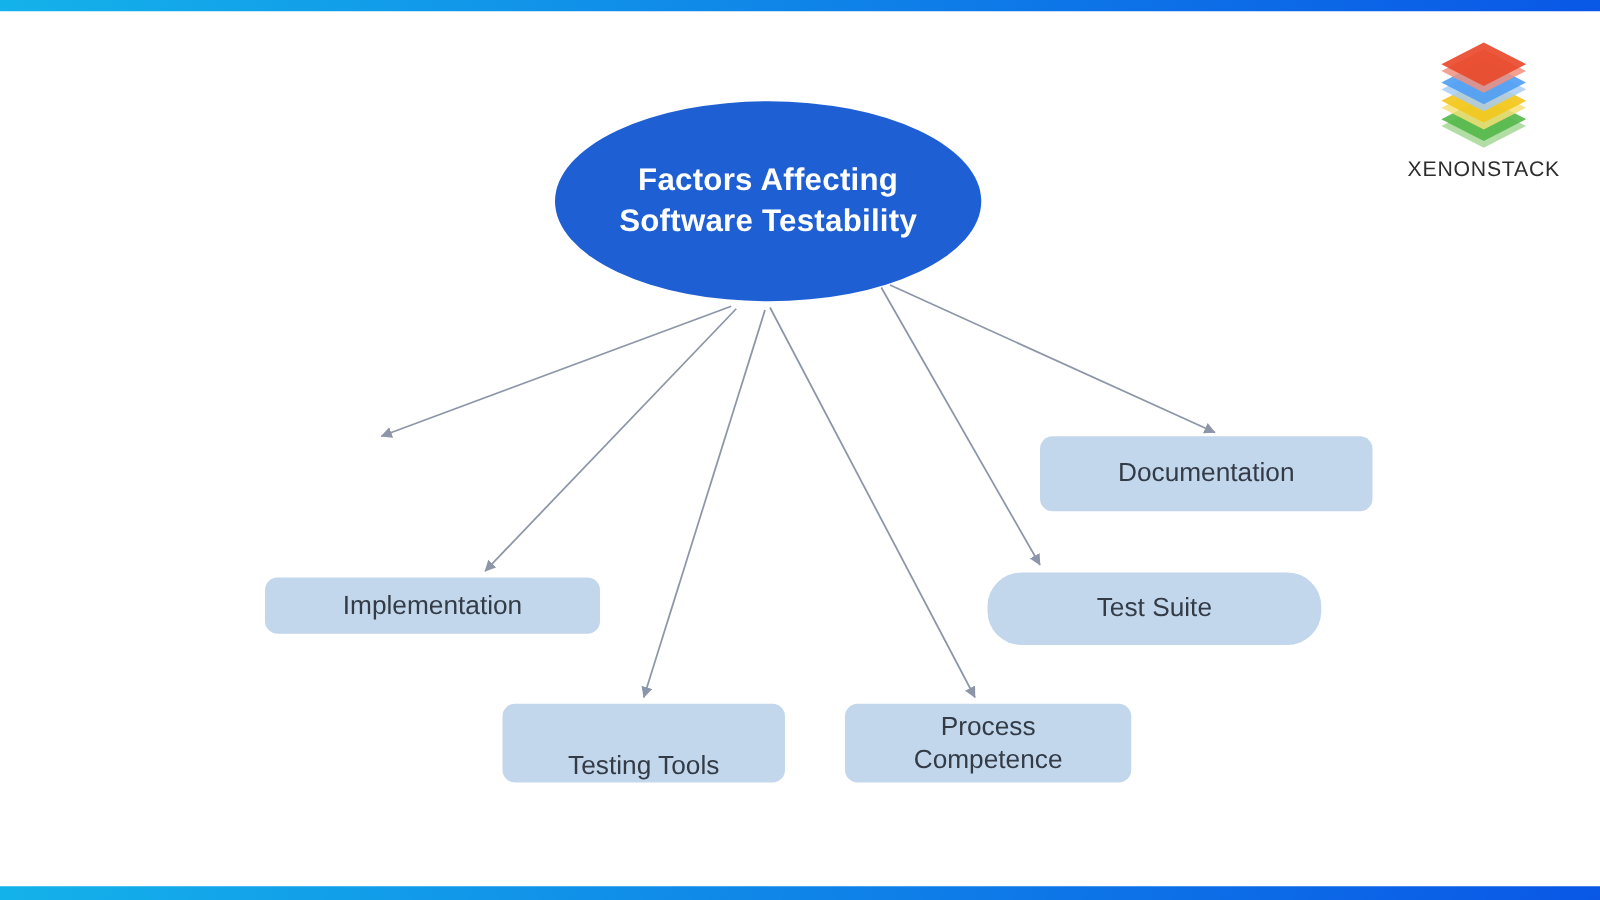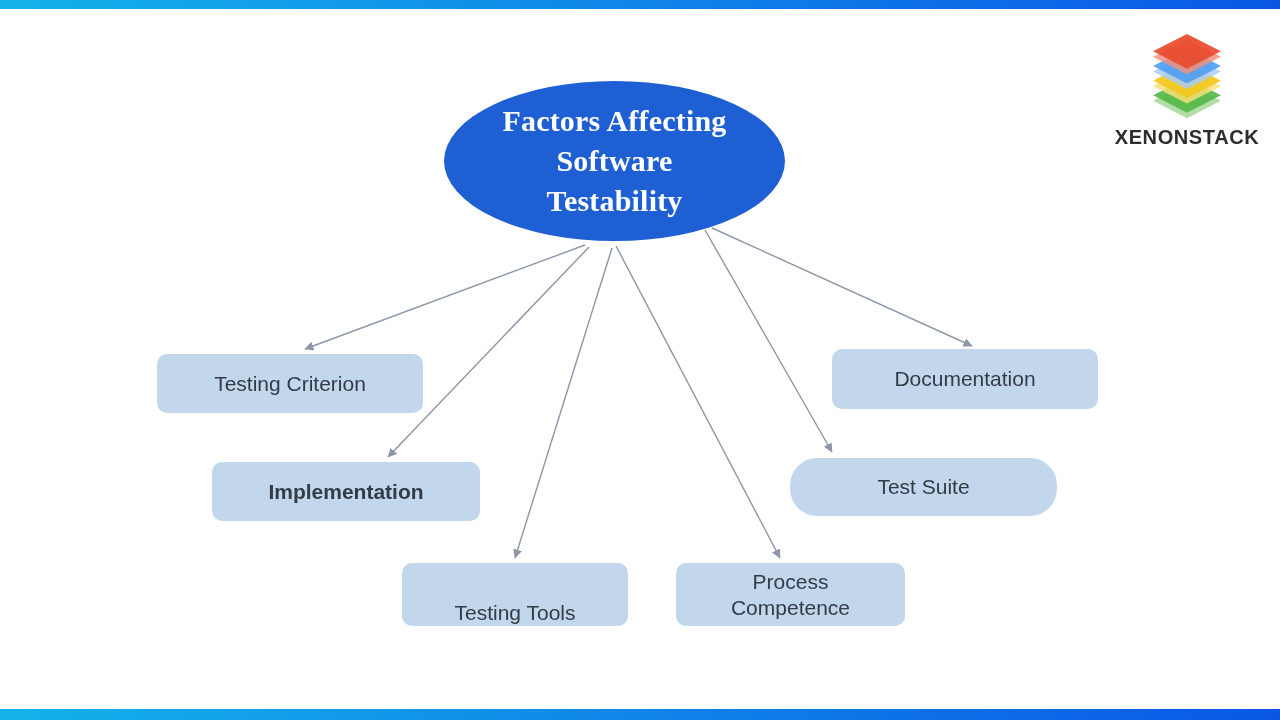--- a/index.html
+++ b/index.html
@@ -26,43 +26,42 @@
     position:absolute;
     left:444px; top:81px;
     width:341px; height:160px;
     background:var(--ellipse-fill,#1e5fd3);
     border-radius:50%;
     display:flex; align-items:center; justify-content:center;
     text-align:center;
   }
   .ellipse span {
     color:var(--ellipse-text,#ffffff);
-    font-size:30px;
+    font-size:25px;
     font-weight:600;
     line-height:1.33;
     max-width:252px;
     letter-spacing:0.2px;
-    font-family:Liberation Serif, serif;
   }
 
   
   .node {
     position:absolute;
     background:var(--node-fill,#c3d7ec);
     border-radius:10px;
     display:flex; align-items:center; justify-content:center;
     text-align:center;
   }
   .node span {
     color:var(--node-text,#333b47);
     font-size:21px;
     line-height:1.22;
   }
   .pos-1 { left:157px; top:354px; width:266px; height:59px; }
-  .pos-2 { left:212px; top:462px; width:268px; height:59px;font-weight:bold; }
+  .pos-2 { left:212px; top:462px; width:268px; height:45px; }
   .pos-3 { left:402px; top:563px; width:226px; height:63px;align-items:flex-end; }
   .pos-4 { left:676px; top:563px; width:229px; height:63px;align-items:center; }
   .pos-4 span { max-width:150px; }
   .pos-5 { left:790px; top:458px; width:267px; height:58px;border-radius:27px; }
   .pos-6 { left:832px; top:349px; width:266px; height:60px; }
 
   
   .arrows {
     position:absolute; left:0; top:0;
     width:1280px; height:720px;
@@ -77,22 +76,22 @@
   
   .logo {
     position:absolute;
     left:1117px; top:33px;
     width:140px;
     display:flex; flex-direction:column; align-items:center;
   }
   .logo-mark { width:82px; height:88px; }
   .logo-text {
     margin-top:5px;
-    font-size:20px;
-    font-weight:700;
+    font-size:17px;
+    font-weight:400;
     color:var(--logo-text,#2d2d2d);
     letter-spacing:0.6px;
   }
   .lr  { fill:var(--logo-red,#e94a2d); fill-opacity:0.92; }
   .lrl { fill:var(--logo-red-light,#f0907f); fill-opacity:0.85; }
   .lb  { fill:var(--logo-blue,#4e9df3); fill-opacity:0.9; }
   .lbl { fill:var(--logo-blue-light,#a7cdf7); fill-opacity:0.85; }
   .ly  { fill:var(--logo-yellow,#f3c71c); fill-opacity:0.9; }
   .lyl { fill:var(--logo-yellow-light,#f6e177); fill-opacity:0.85; }
   .lg  { fill:var(--logo-green,#52b848); fill-opacity:0.9; }
@@ -117,23 +116,20 @@
     <line x1="612" y1="248" x2="515" y2="558" marker-end="url(#ah)"></line>
     <line x1="616" y1="246" x2="780" y2="558" marker-end="url(#ah)"></line>
     <line x1="705" y1="230" x2="832" y2="452" marker-end="url(#ah)"></line>
     <line x1="712" y1="228" x2="972" y2="346" marker-end="url(#ah)"></line>
   </svg>
 
   <div class="ellipse">
     <span>Factors Affecting Software Testability</span>
   </div>
 
-  <div class="node pos-1">
-    <span>Testing Criterion</span>
-  </div>
   <div class="node pos-2">
     <span>Implementation</span>
   </div>
   <div class="node pos-3">
     <span>Testing Tools</span>
   </div>
   <div class="node pos-4">
     <span>Process Competence</span>
   </div>
   <div class="node pos-5">

